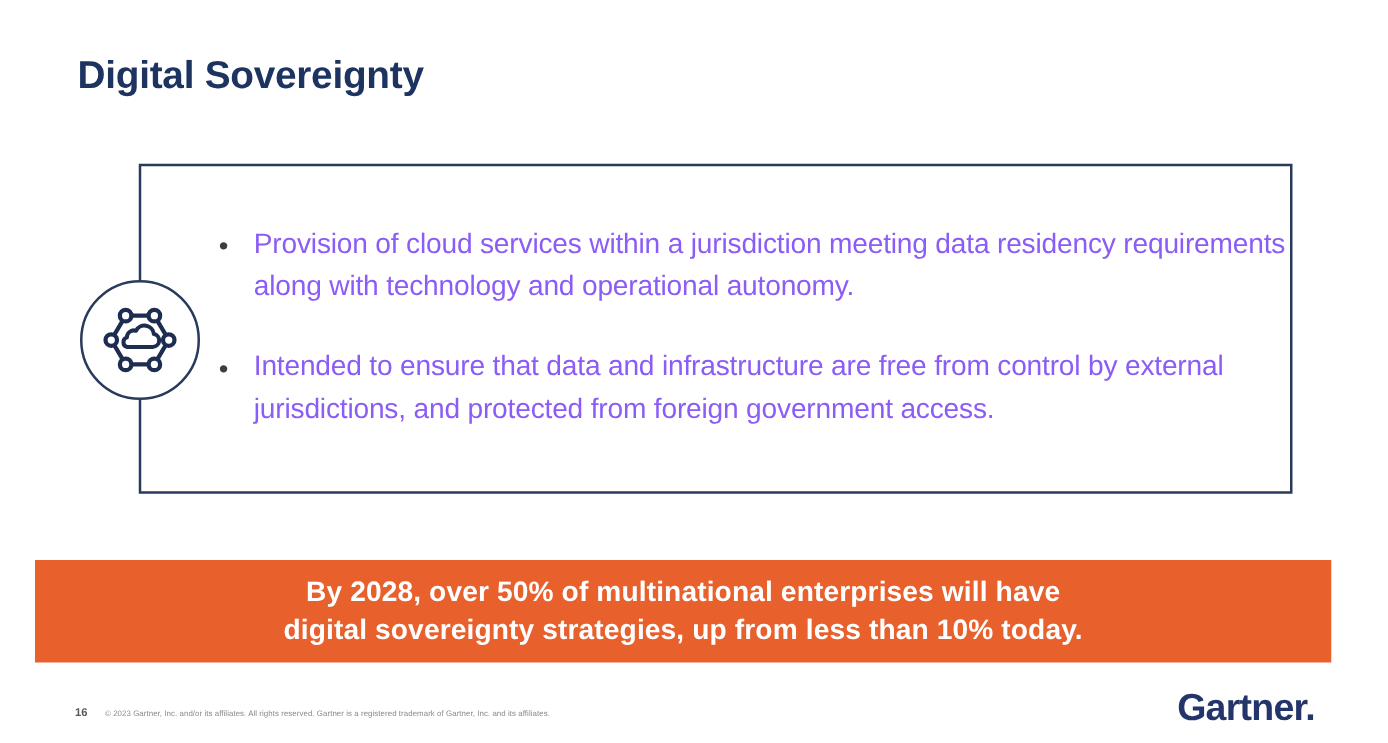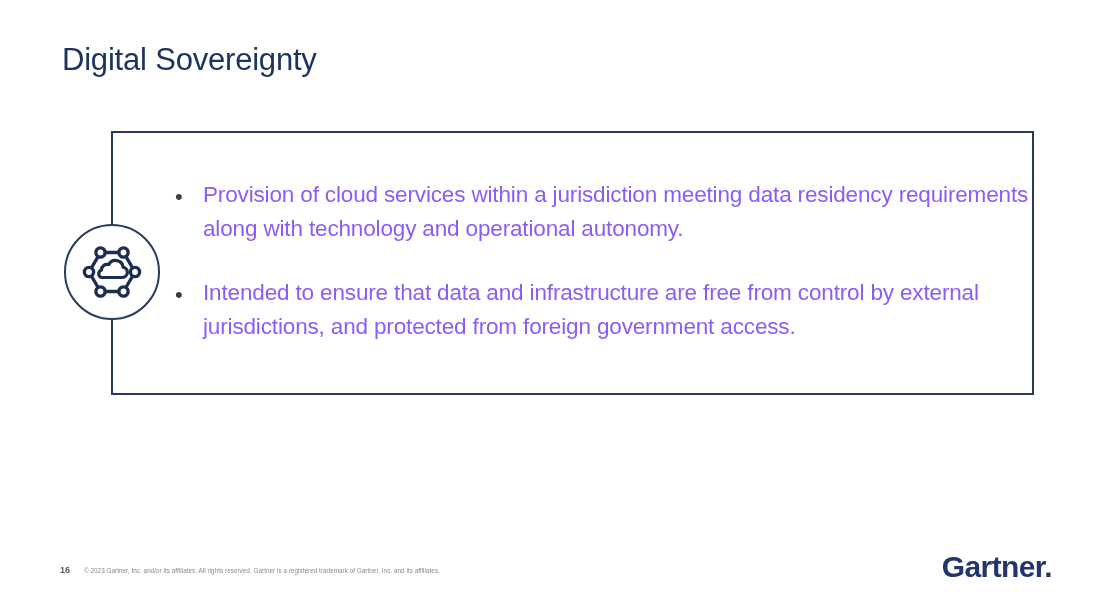--- a/index.html
+++ b/index.html
@@ -23,21 +23,21 @@
     height: 594px;
     background: #ffffff;
   }
 
   
   #slide-title {
     position: absolute;
     left: 62px;
     top: 42px;
     font-size: 31px;
-    font-weight: normal;
+    font-weight: bold;
     color: #1d3461;
     letter-spacing: -0.2px;
     white-space: nowrap;
   }
 
   
   #content-box {
     position: absolute;
     left: 111px;
     top: 131px;
@@ -193,20 +193,24 @@
       <span class="bullet-text">Provision of cloud services within a jurisdiction meeting data residency requirements along with technology and operational autonomy.</span>
     </div>
 
     <div class="bullet-row">
       <span class="bullet-marker">•</span>
       <span class="bullet-text">Intended to ensure that data and infrastructure are free from control by external jurisdictions, and protected from foreign government access.</span>
     </div>
 
   </div>
 
+  <div id="callout-banner">
+    <div class="callout-line">By 2028, over 50% of multinational enterprises will have</div>
+    <div class="callout-line">digital sovereignty strategies, up from less than 10% today.</div>
+  </div>
 
   <div id="footer">
     <span id="page-number">16</span>
     <span id="copyright">© 2023 Gartner, Inc. and/or its affiliates. All rights reserved. Gartner is a registered trademark of Gartner, Inc. and its affiliates.</span>
   </div>
 
   <div id="brand-logo">Gartner.</div>
 
 </div>
 

